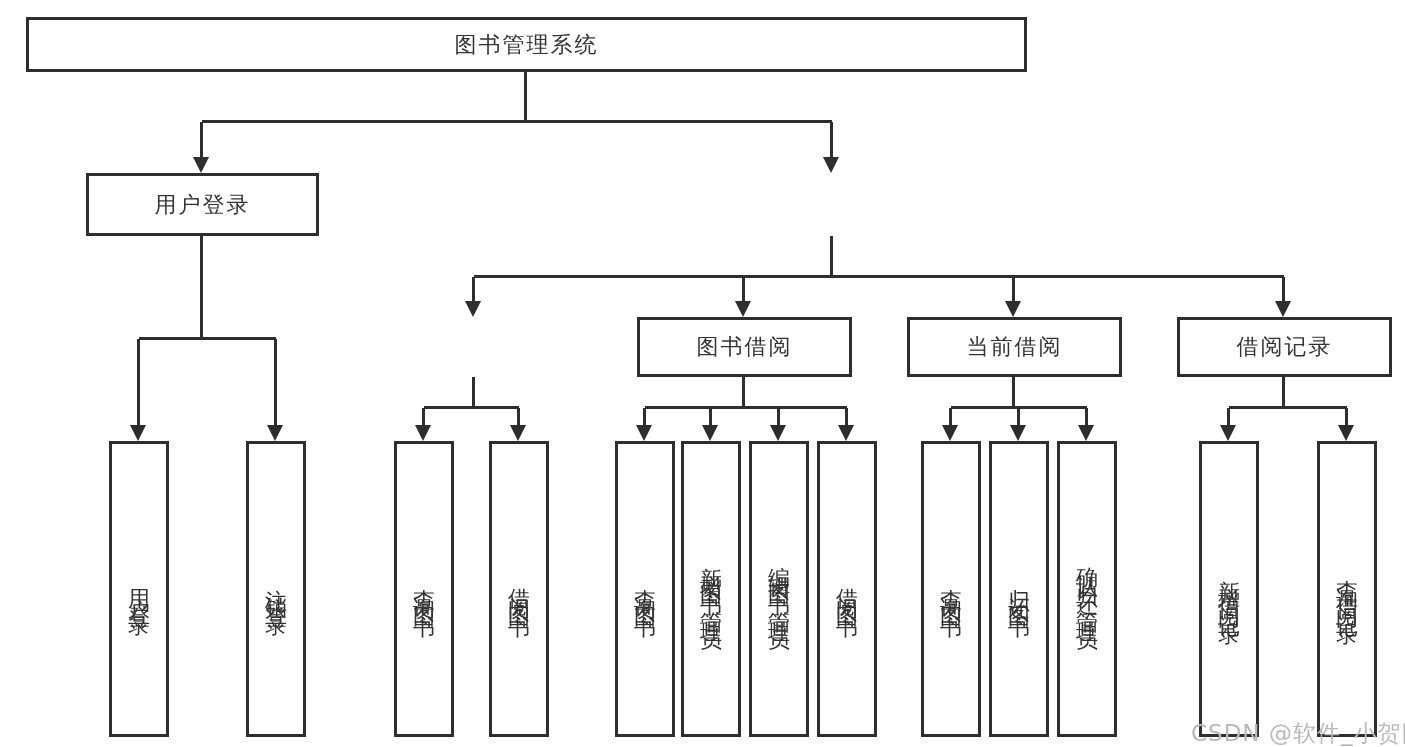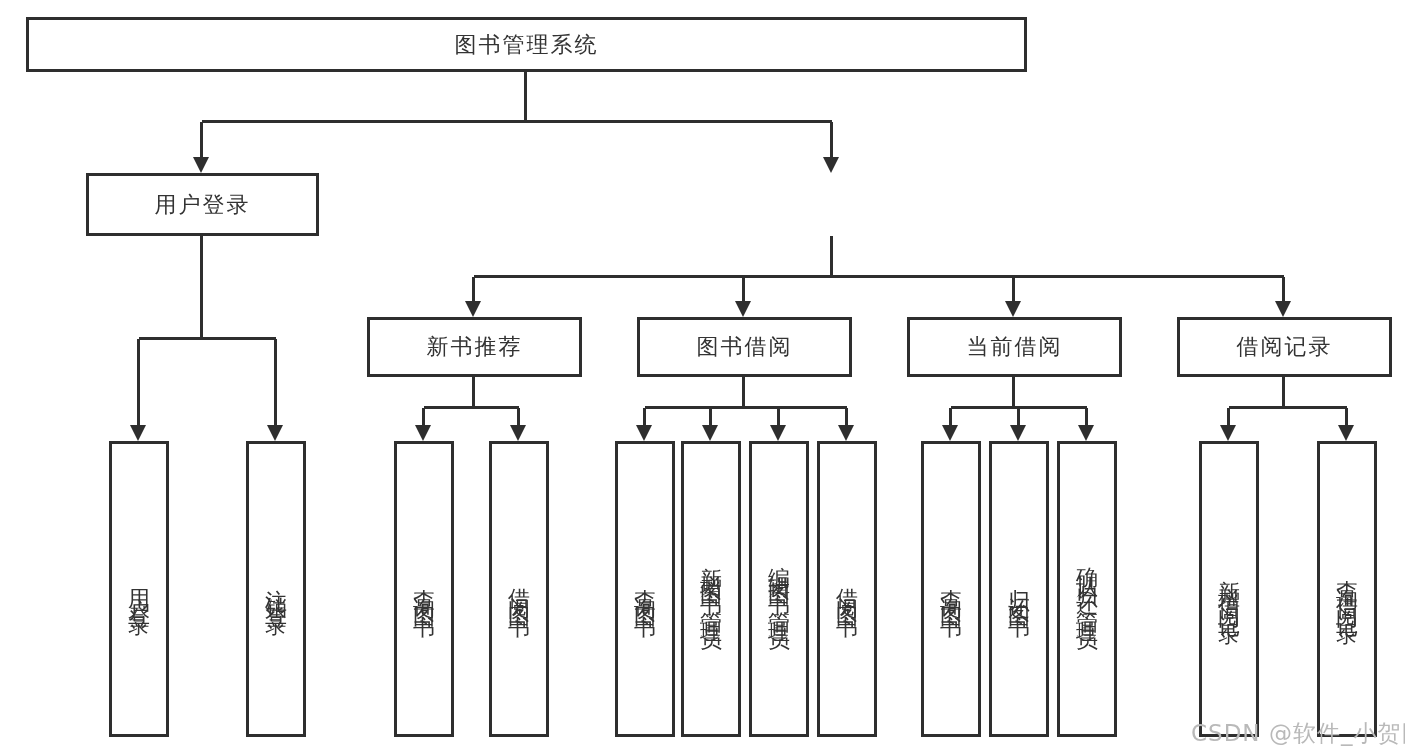--- a/index.html
+++ b/index.html
@@ -128,21 +128,20 @@
 
   <div class="vline" style="left:1280px; top:373px; height:31px;"></div>
   <div class="hline" style="left:1225px; top:404px; width:118px;"></div>
   <div class="arrow" style="left:1225px; top:404px; height:33px;"></div>
   <div class="arrow" style="left:1343px; top:404px; height:33px;"></div>
 
   <div class="box root">图书管理系统</div>
 
   <div class="box lvl2 p-user-login">用户登录</div>
 
-  <div class="box lvl3 p-recommend">新书推荐</div>
   <div class="box lvl3 p-current">当前借阅</div>
   <div class="box lvl3 p-borrow">图书借阅</div>
   <div class="box lvl3 p-records">借阅记录</div>
 
   <div class="box leaf p-leaf-0">用户登录</div>
   <div class="box leaf p-leaf-1">注销登录</div>
   <div class="box leaf p-leaf-2">查询图书</div>
   <div class="box leaf p-leaf-3">借阅图书</div>
   <div class="box leaf p-leaf-4">查询图书</div>
   <div class="box leaf p-leaf-5">新增图书（管理员）</div>

